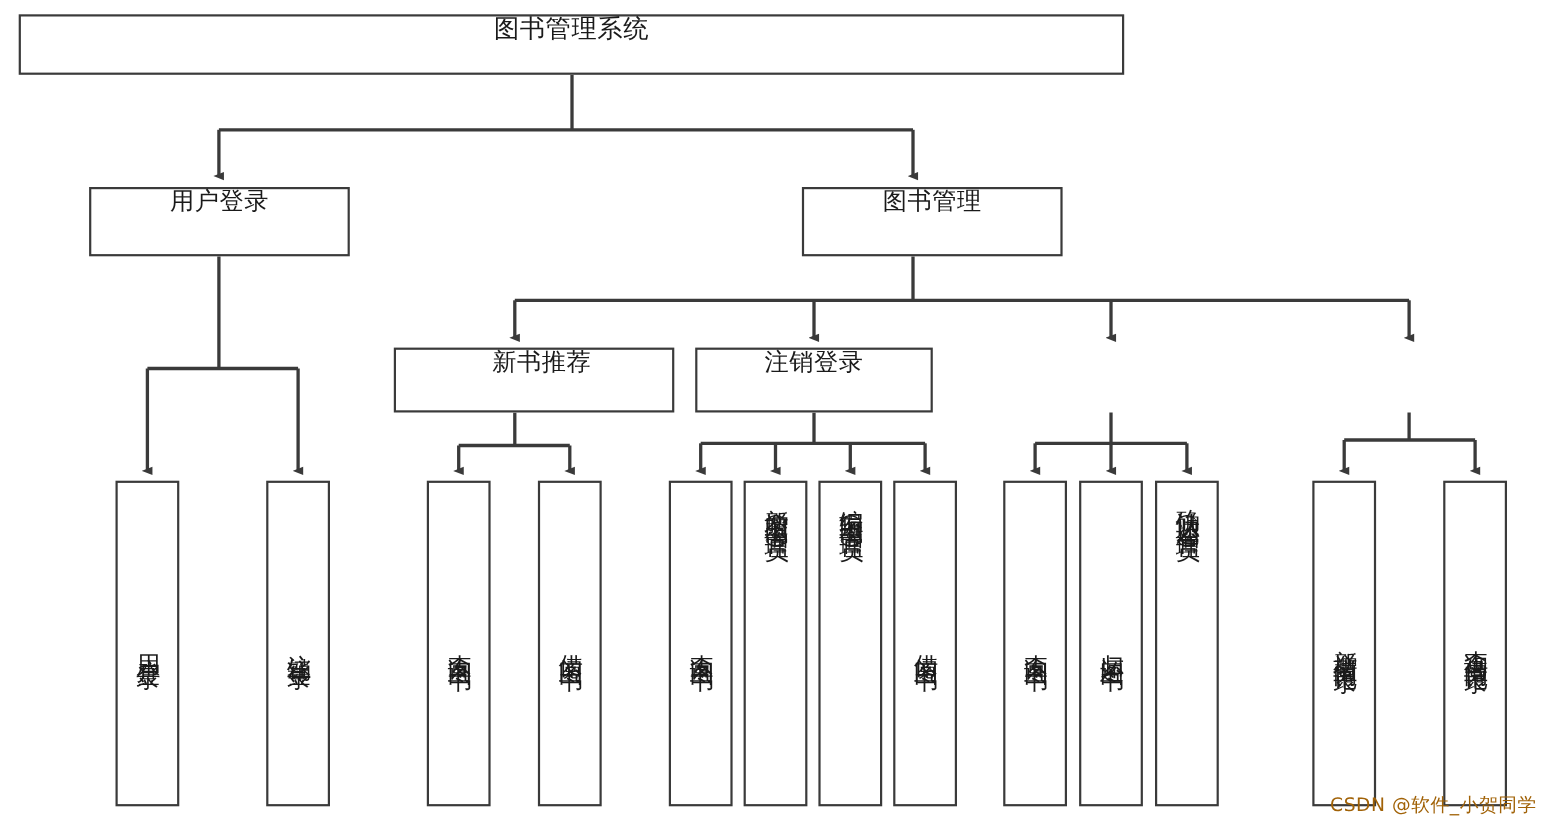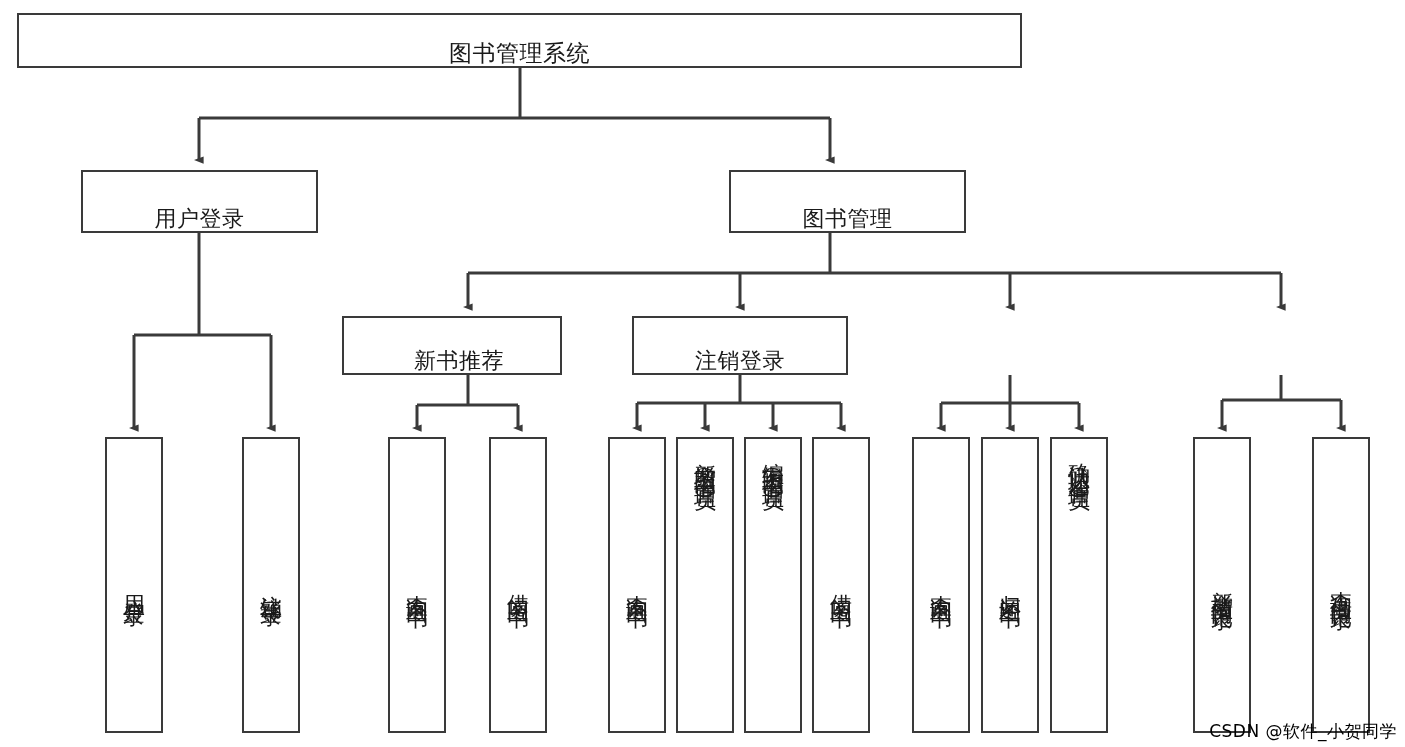--- a/index.html
+++ b/index.html
@@ -24,21 +24,21 @@
     width: 1405px;
     height: 747px;
     pointer-events: none;
   }
   .node {
     position: absolute;
     box-sizing: border-box;
     border: 2.5px solid #3a3a3a;
     background: #ffffff;
     display: flex;
-    align-items: flex-end;
+    align-items: flex-start;
     justify-content: center;
     color: #1a1a1a;
   }
   .node .label {
     display: block;
     text-align: center;
     letter-spacing: 0.5px;
   }
   
   .node.horiz .label {
@@ -74,21 +74,21 @@
   .vert-wrap.top {
     align-items: flex-start;
     padding-top: 6px;
     box-sizing: border-box;
   }
   .watermark {
     position: absolute;
     right: 8px;
     bottom: 4px;
     font-size: 17px;
-    color: #000000;
+    color: #a16207;
     white-space: nowrap;
     letter-spacing: 0.5px;
   }
 </style>
 </head>
 <body>
 
 <div id="canvas">
 
   <svg class="edges" viewBox="0 0 1405 747">
@@ -145,21 +145,21 @@
     <span class="label">图书管理系统</span>
   </div>
 
   <div class="node horiz" style="left:81px; top:170px; width:237px; height:63px;">
     <span class="label">用户登录</span>
   </div>
   <div class="node horiz" style="left:711px; top:170px; width:237px; height:63px;margin-left:18px;">
     <span class="label">图书管理</span>
   </div>
 
-  <div class="node horiz" style="left:342px; top:316px; width:220px; height:59px;padding-left:14px;">
+  <div class="node horiz" style="left:358px; top:316px; width:255px; height:59px;padding-left:14px;">
     <span class="label">新书推荐</span>
   </div>
   <div class="node horiz" style="left:632px; top:316px; width:216px; height:59px;">
     <span class="label">注销登录</span>
   </div>
 
   <div class="node vert" style="left:105px; top:437px; width:58px; height:296px;">
     <div class="vert-wrap">
         <span class="label">用户登录</span>
       </div>

